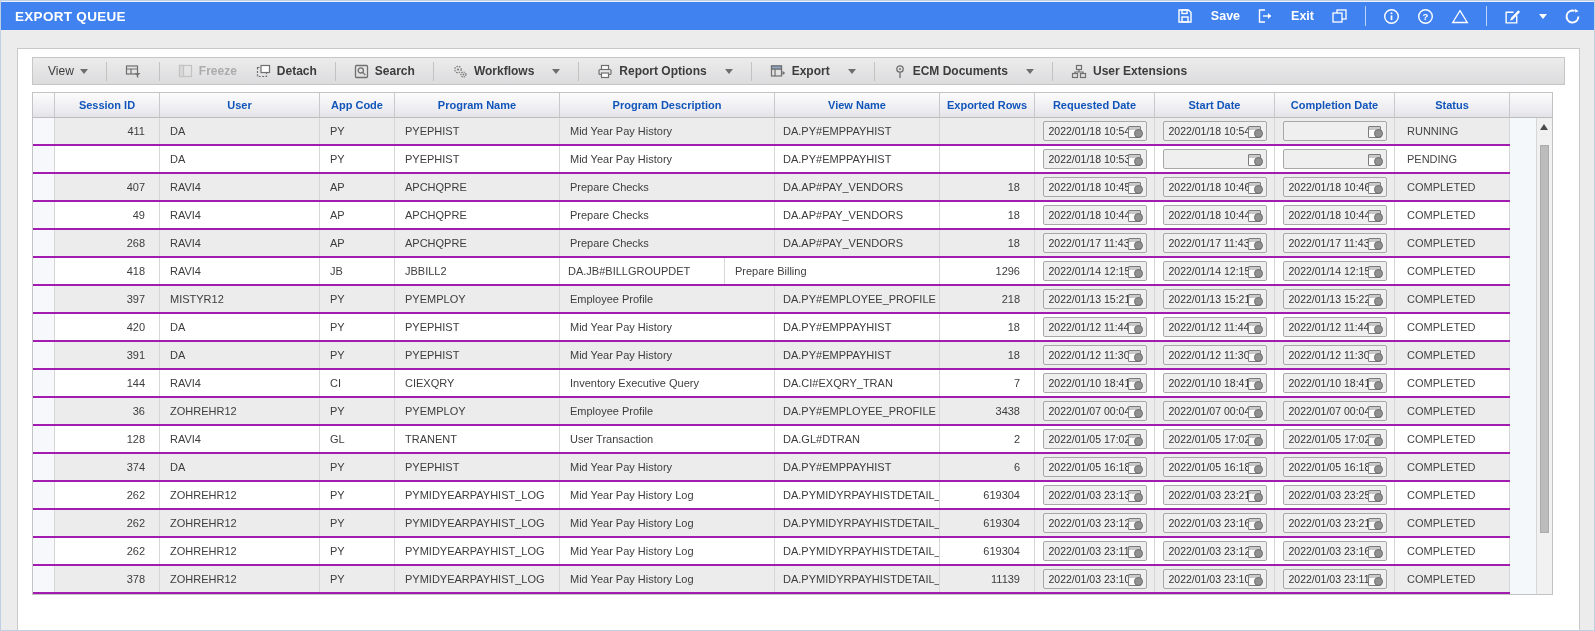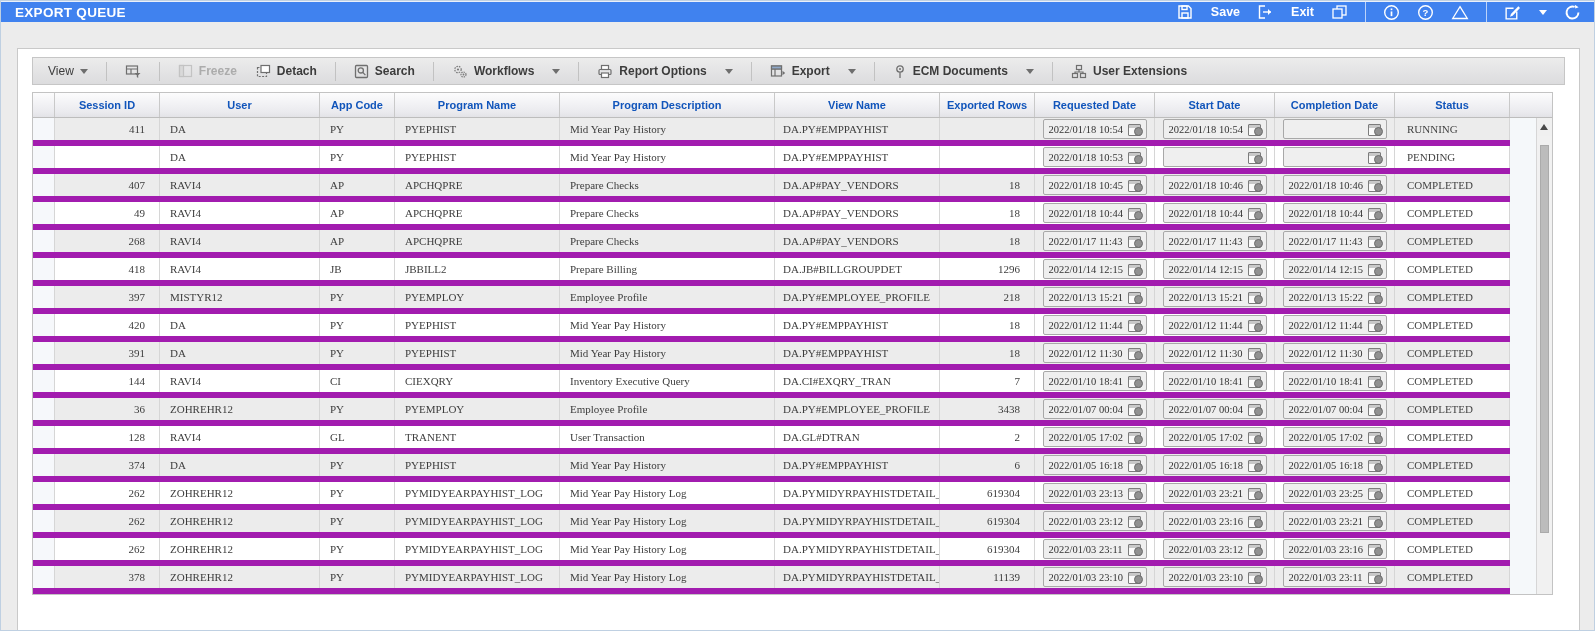--- a/index.html
+++ b/index.html
@@ -5,21 +5,21 @@
   * { box-sizing: border-box; margin: 0; padding: 0; }
   html,body { width:1595px; height:631px; overflow:hidden; }
   body {
     font-family: "Liberation Sans", "DejaVu Sans", sans-serif;
     background:#ececec; position:relative;
   }
   .frame { position:absolute; inset:0; border:1px solid #bfd0e2; pointer-events:none; z-index:50; }
 
   
   .titlebar {
-    height:22px; background:#4082ef; border-top:2px solid #e9f0fb;
+    height:30px; background:#4082ef; border-top:2px solid #e9f0fb;
     display:flex; align-items:center; justify-content:space-between;
     padding:0 14px 0 15px; color:#fff;
   }
   .app-title { font-size:13.5px; font-weight:bold; letter-spacing:.3px; }
   .tb-actions { display:flex; align-items:center; gap:17px; }
   .tb-btn { display:flex; align-items:center; gap:18px; color:#fff; cursor:pointer;
             background:none; border:none; font-family:inherit; }
   .tb-btn .lbl { font-size:12.5px; font-weight:bold; color:#fff; }
   .tb-sep { width:1px; height:20px; background:rgba(255,255,255,.65); }
   .tb-caret { width:0; height:0; border:4px solid transparent; border-top:5px solid #fff; margin-top:4px; }
@@ -57,21 +57,21 @@
     font-size:11px; font-weight:bold; color:#1155bb;
     border-right:1px solid #c9c9c9; overflow:hidden; white-space:nowrap; }
   .h-filler { flex:1; border-right:none; }
 
   .w-sel{width:22px;} .w0{width:105px;} .w1{width:160px;} .w2{width:75px;}
   .w3{width:165px;} .w4{width:215px;} .w5{width:165px;} .w6{width:95px;}
   .w7{width:120px;} .w8{width:120px;} .w9{width:120px;} .w10{width:115px;}
 
   .grid-viewport { display:flex; position:relative; }
   .rows-wrap { width:1477px; }
-  .grid-row { display:flex; height:28px; background:#fff; border-bottom:6px solid #a21caf;font-family:Liberation Serif, serif; }
+  .grid-row { display:flex; height:28px; background:#fff; border-bottom:2px solid #a21caf; }
   .grid-row.alt { background:#ececec; }
   .cell { display:flex; align-items:center; font-size:11px; color:#3d3d3d;
     border-right:1px solid #d6d6d6; overflow:hidden; white-space:nowrap;
     padding-left:10px; }
   .selector-cell { background:#f6f8fb; padding:0; }
   .col-num { justify-content:flex-end; padding-right:14px; padding-left:0; }
   .view-cell { padding-left:8px; }
   .status-cell { padding-left:12px; color:#444; }
   .date-cell { justify-content:center; padding:0 6px; }
 
@@ -454,22 +454,22 @@
     </div>
     <div class="cell w10 status-cell">COMPLETED</div>
   </div>
 
   <div class="grid-row">
     <div class="cell w-sel selector-cell"></div>
     <div class="cell w0 col-num">418</div>
     <div class="cell w1">RAVI4</div>
     <div class="cell w2">JB</div>
     <div class="cell w3">JBBILL2</div>
+    <div class="cell w5 view-cell">DA.JB#BILLGROUPDET</div>
     <div class="cell w4">Prepare Billing</div>
-    <div class="cell w5 view-cell">DA.JB#BILLGROUPDET</div>
     <div class="cell w6 col-num">1296</div>
     <div class="cell w7 date-cell">
       <div class="date-input">
         <span class="date-text">2022/01/14 12:15</span>
         <span class="cal-icon"></span>
       </div>
     </div>
     <div class="cell w8 date-cell">
       <div class="date-input">
         <span class="date-text">2022/01/14 12:15</span>

